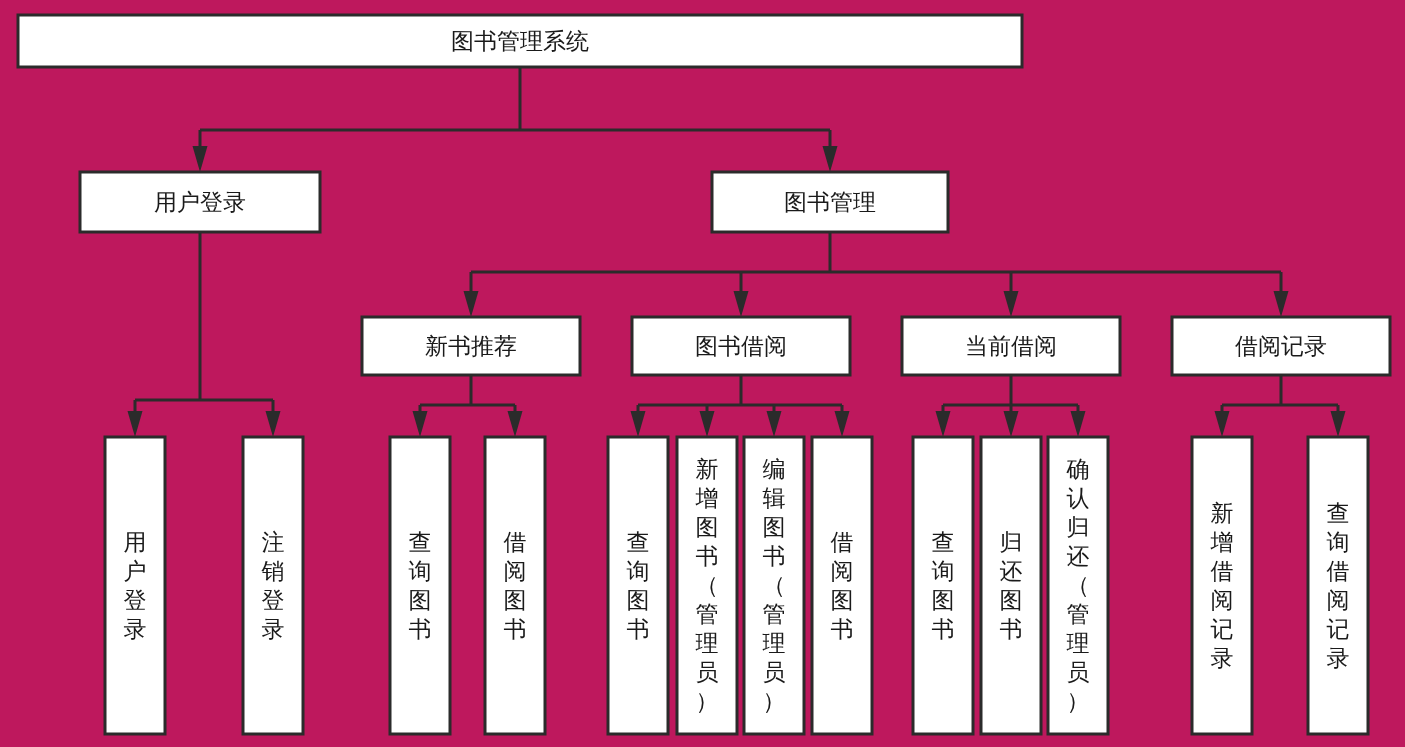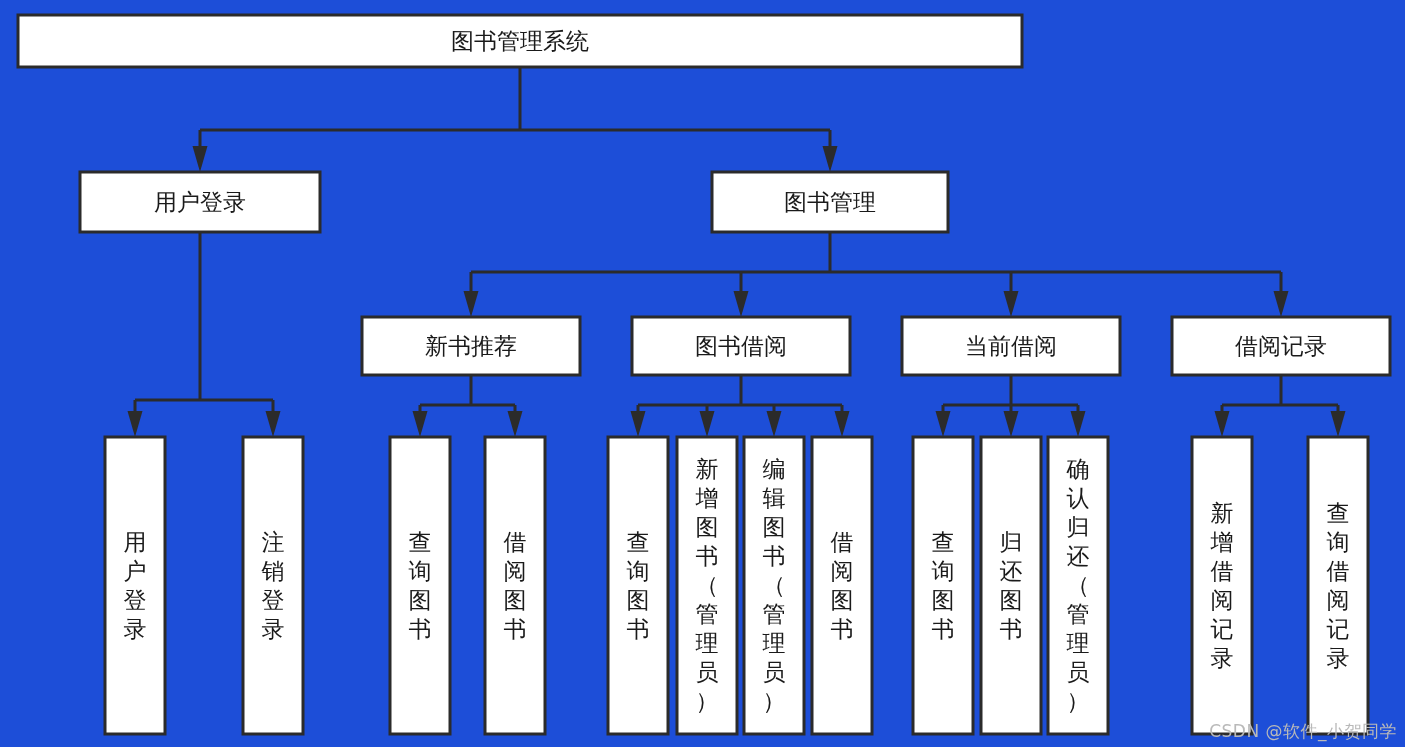--- a/index.html
+++ b/index.html
@@ -1,20 +1,20 @@
 <!DOCTYPE html>
 <html><head>
 <meta charset="utf-8">
 <style>
   html,body{margin:0;padding:0;background:#ffffff;}
   body{
     font-family:"DejaVu Sans","Liberation Sans",sans-serif;
     width:1405px;height:747px;overflow:hidden;position:relative;
   }
-  #diagram-root{position:relative;width:1405px;height:747px;background:#1d4ed8;}
+  #diagram-root{position:relative;width:1405px;height:747px;background:#be185d;}
   svg#tree-svg{position:absolute;left:0;top:0;width:1405px;height:747px;}
   .node-box{fill:#ffffff;stroke:#2b2b2b;stroke-width:3;}
   .connector{stroke:#2b2b2b;stroke-width:3;fill:none;stroke-linecap:butt;}
   .arrow-head{fill:#2b2b2b;stroke:none;}
   .node-label{
     font-family:"DejaVu Sans","Liberation Sans",sans-serif;
     fill:#1a1a1a;
     text-anchor:middle;
     dominant-baseline:middle;
   }
@@ -238,14 +238,13 @@
           <rect class="node-box" x="1308" y="437" width="60" height="297"></rect>
           <text class="node-label label-v" x="1338" y="514">查</text>
           <text class="node-label label-v" x="1338" y="543">询</text>
           <text class="node-label label-v" x="1338" y="572">借</text>
           <text class="node-label label-v" x="1338" y="601">阅</text>
           <text class="node-label label-v" x="1338" y="630">记</text>
           <text class="node-label label-v" x="1338" y="659">录</text>
         </g>
       </g>
   </svg>
-  <div class="watermark">CSDN @软件_小贺同学</div>
 </div>
 
 </body></html>

